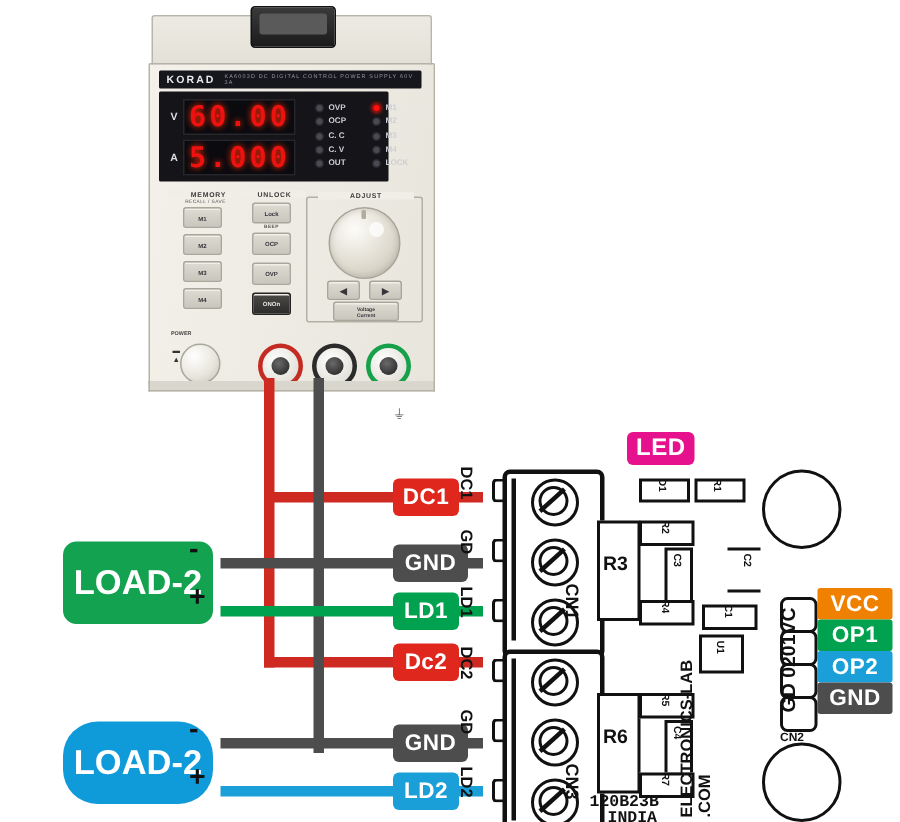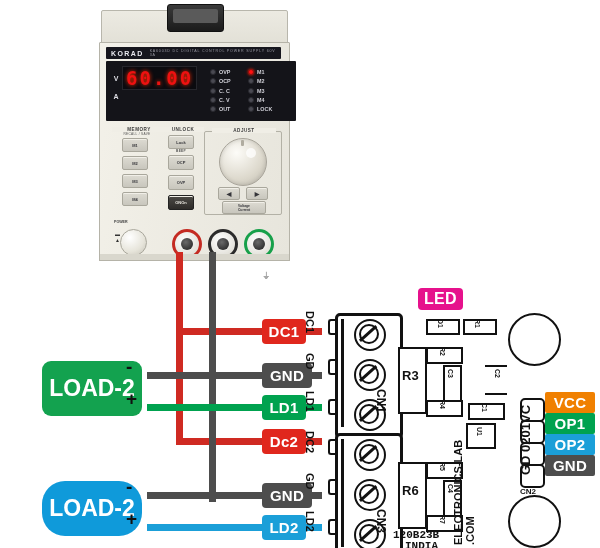--- a/index.html
+++ b/index.html
@@ -20,21 +20,21 @@
   .psu-body{position:absolute;left:4px;top:40px;width:189px;height:214px;
             background:linear-gradient(100deg,#f3f1e9,#e7e5dc);
             border:1px solid #b5b3a8;border-radius:1px;}
   .psu-brandbar{position:absolute;left:6px;top:4px;width:175px;height:12px;
             background:#16161d;border-radius:1px;display:flex;align-items:center;}
   .brand{color:#e9e9ef;font-size:7px;font-weight:bold;letter-spacing:1.4px;
          margin-left:5px;font-family:"Liberation Sans",sans-serif;}
   .brandsub{color:#9a9aa4;font-size:3.6px;letter-spacing:.8px;margin-left:6px;
             font-family:"Liberation Sans",sans-serif;}
 
-  .screen{position:absolute;left:6px;top:18px;width:190px;height:60px;
+  .screen{position:absolute;left:6px;top:18px;width:153px;height:60px;
           background:#141419;border-radius:1px;}
   .seg-row{position:absolute;display:flex;align-items:center;}
   .seg-lab{color:#dedee4;font-size:7px;font-weight:bold;width:12px;text-align:center;}
   .seg-disp{background:#0b0b0f;border:1px solid #26262c;padding:1px 3px;
             color:#ee1111;font-family:"DejaVu Sans Mono",monospace;font-size:19px;
             font-weight:bold;letter-spacing:2px;line-height:20px;
             text-shadow:0 0 4px #ff2a00;}
   .ind-col{position:absolute;font-size:5.4px;color:#cfcfd6;font-weight:bold;
            font-family:"Liberation Sans",sans-serif;}
   .ind{display:flex;align-items:center;margin-bottom:3.3px;}
@@ -140,20 +140,21 @@
       <span class="brandsub">KA6003D  DC  DIGITAL CONTROL   POWER SUPPLY  60V 3A</span>
     </div>
 
     <div class="screen">
       <div class="seg-row" style="left:4px;top:5px;">
         <span class="seg-lab">V</span>
         <span class="seg-disp">60.00</span>
       </div>
       <div class="seg-row" style="left:4px;top:32px;">
         <span class="seg-lab">A</span>
+        <span class="seg-disp">5.000</span>
       </div>
 
       <div class="ind-col" style="left:104px;top:8px;">
         <div class="ind">
             <span class="dot"></span>
             <span>OVP</span>
           </div>
         <div class="ind">
             <span class="dot"></span>
             <span>OCP</span>

